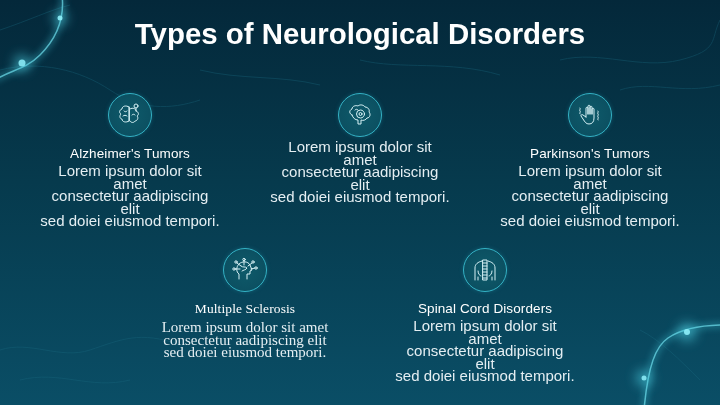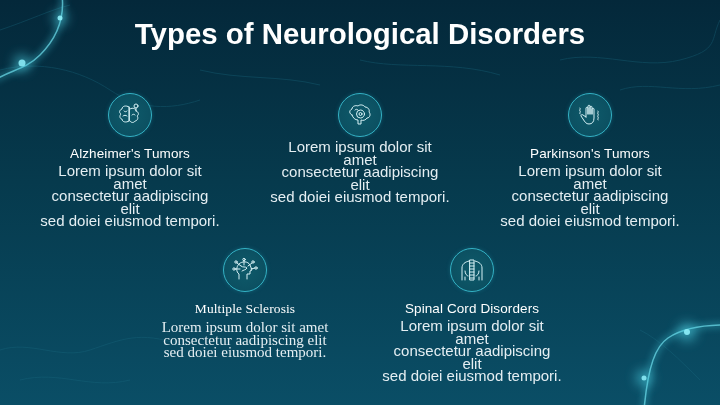--- a/index.html
+++ b/index.html
@@ -155,21 +155,21 @@
     </svg>
   </div>
   <div class="item-title">Multiple Sclerosis</div>
   <div class="item-desc">
     <div>Lorem ipsum dolor sit amet</div>
     <div>consectetur aadipiscing elit</div>
     <div>sed doiei eiusmod tempori.</div>
   </div>
 </div>
 
-<div class="item" style="left:382px; top:248px;">
+<div class="item" style="left:395px; top:248px;">
   <div class="icon-circle">
     <svg viewBox="0 0 28 28" fill="none" stroke="#d8f2f6" stroke-width="1" stroke-linecap="round" stroke-linejoin="round">
       <path d="M4 24 L4 12 C 4 8, 7 6, 11 5"></path>
       <path d="M24 24 L24 12 C 24 8, 21 6, 17 5"></path>
       <path d="M12 4 L16 4 L16 24 L12 24 Z"></path>
       <path d="M12 7 L16 7 M12 10 L16 10 M12 13 L16 13 M12 16 L16 16 M12 19 L16 19 M12 22 L16 22"></path>
       <path d="M7 15 C 7 18, 9 20, 10 20"></path>
       <path d="M21 15 C 21 18, 19 20, 18 20"></path>
       <path d="M7 24 L7 21 M21 24 L21 21"></path>
     </svg>

